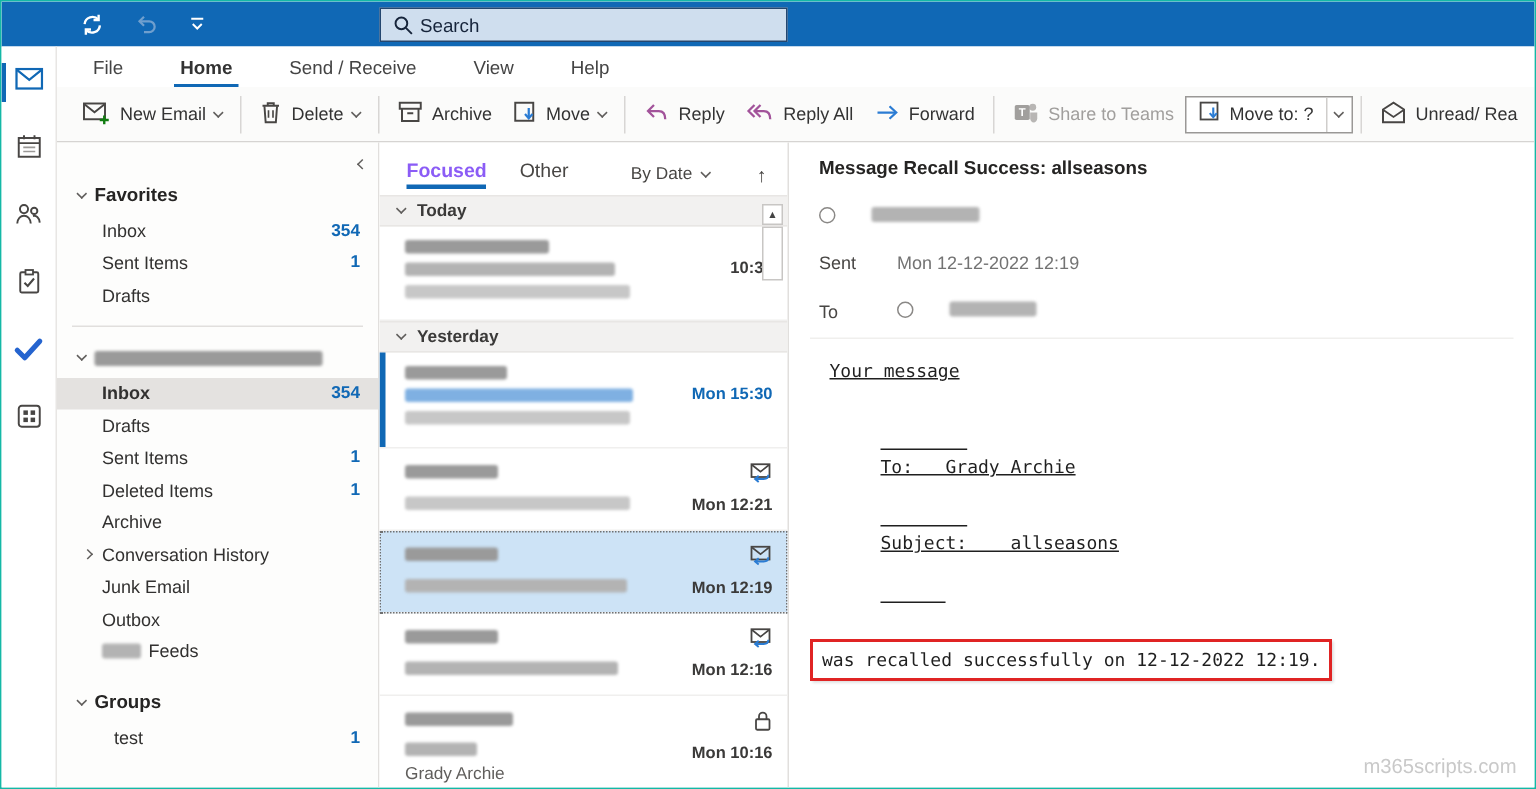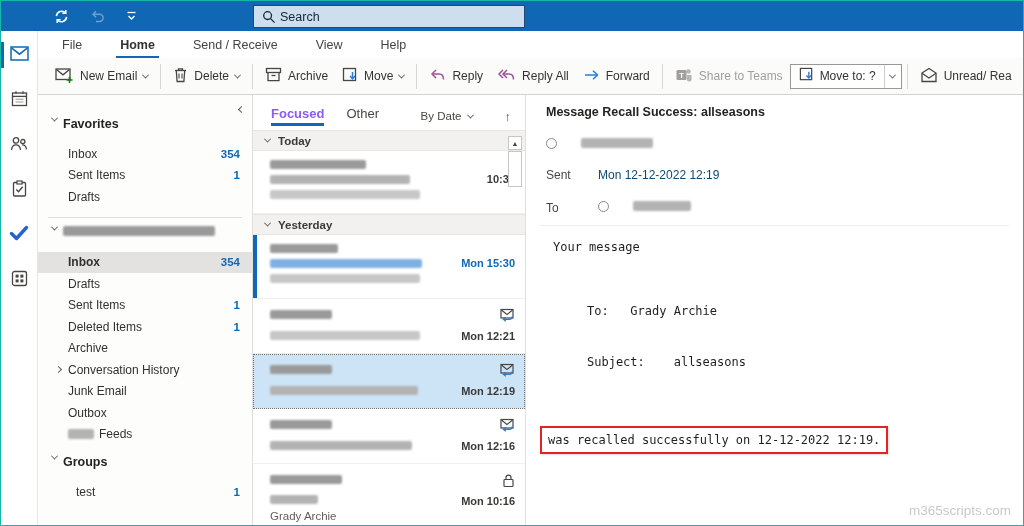--- a/index.html
+++ b/index.html
@@ -50,21 +50,21 @@
   .combo { display:flex; align-items:stretch; background:#fff; border:1px solid #9a9896;
            height:25px; flex:none; }
   .combo .cval { display:flex; align-items:center; gap:6px; padding:0 8px; font-size:12px; color:#333; }
   .combo .cbtn { width:17px; border-left:1px solid #cfcdcb; display:flex; align-items:center;
                  justify-content:center; cursor:pointer; }
 
   
   .folderpane { position:absolute; left:37px; top:94px; bottom:0; width:215px; background:#fdfdfc;
                 border-right:1px solid #e1dfdd; overflow:hidden; font-size:12px; color:#323130; }
   .collapse { position:absolute; right:8px; top:6px; cursor:pointer; }
-  .sec { display:flex; align-items:flex-start; gap:6px; padding-left:14px; height:26px;
+  .sec { display:flex; align-items:center; gap:6px; padding-left:14px; height:26px;
          font-weight:700; font-size:12.5px; color:#252423; cursor:pointer; }
   .frow { display:flex; align-items:center; height:21.5px; padding-left:30px; padding-right:12px;
           cursor:pointer; }
   .frow .cnt { margin-left:auto; color:#1068b5; font-weight:700; font-size:11.5px; }
   .frow.sel { background:#e4e2e0; font-weight:700; }
   .fdivider { height:1px; background:#e1dfdd; margin:9px 10px 8px 10px; }
 
   
   .redact { display:inline-block; height:9px; border-radius:2px; background:#b3b3b3;
             filter:blur(1.2px); vertical-align:middle; }
@@ -103,23 +103,23 @@
   .mlscroll .thumb { width:14px; height:36px; border:1px solid #c8c6c4; background:#fff;
                      margin-top:1px; cursor:grab; }
 
   
   .reading { position:absolute; left:525px; top:94px; right:0; bottom:0; background:#fff;
              padding:10px 14px 0 14px; color:#252423; }
   .rsubject { font-size:12.5px; font-weight:700; margin-left:6px; }
   .rline { display:flex; align-items:flex-start; gap:24px; margin:19px 0 0 6px; font-size:12px; color:#484644; }
   .avatar { width:11px; height:11px; border:1.2px solid #8a8886; border-radius:50%; flex:none; }
   .rmetalabel { width:28px; color:#484644; }
-  .rmetaval { color:#0c4a6e; }
+  .rmetaval { color:#737373; }
   .rheader { padding-bottom:10px; border-bottom:1px solid #f0efed; }
-  .rbody { font-family:"DejaVu Sans Mono", monospace; font-size:12px; color:#1f1f1f; }
+  .rbody { font-family:"DejaVu Sans Mono", monospace; font-size:12px; color:#1f1f1f;text-decoration:underline; }
   .rbody .intro { margin:14px 0 0 13px; white-space:pre; }
   .rbody .indent { margin-left:47px; white-space:pre; line-height:17px; }
   .rbody .indent-wrap { margin-top:15px; }
   .recallbox { display:inline-block; border:2px solid #e02424; padding:5px 6px; margin-top:21px;
                white-space:pre; box-shadow:1px 1px 2px rgba(0,0,0,.15); }
   .watermark { position:absolute; right:12px; bottom:7px; font-size:13.5px; color:#c9c9c9; }
 
   svg { flex:none; }
 </style>
 </head>

